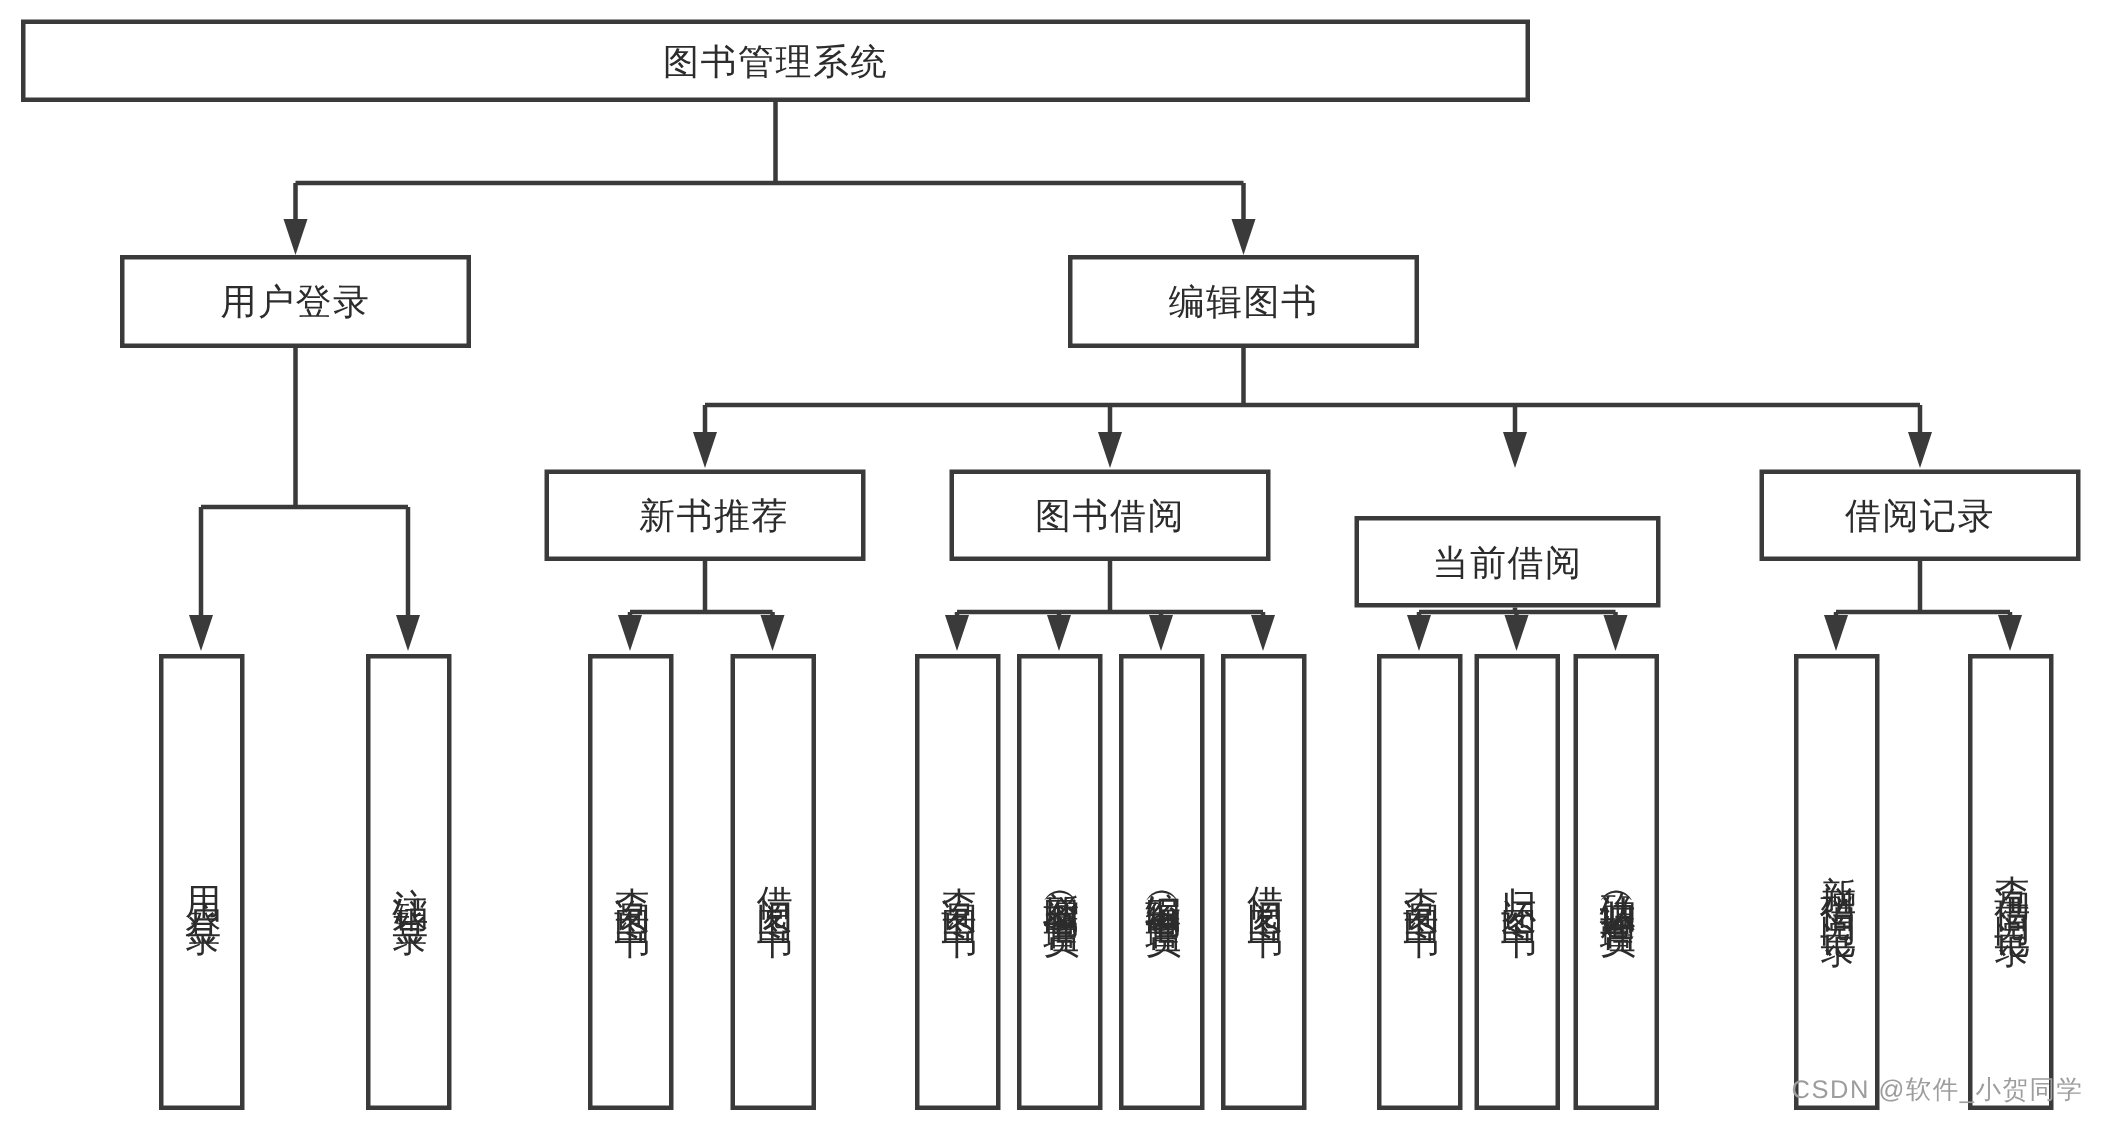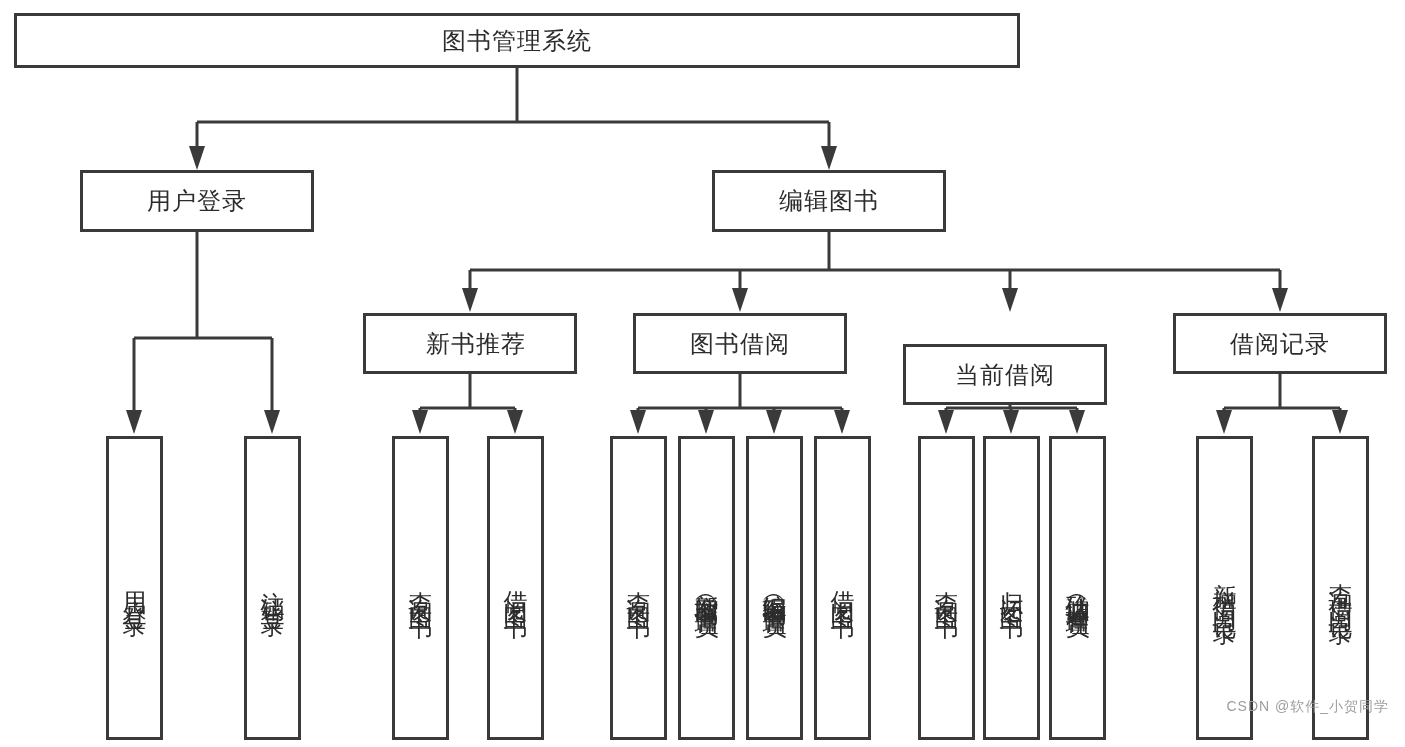--- a/index.html
+++ b/index.html
@@ -67,23 +67,23 @@
   .p6  { left: 746px;  }
   .p7  { left: 814px;  }
   .p8  { left: 918px;  }
   .p9  { left: 983px;  }
   .p10 { left: 1049px; }
   .p11 { left: 1196px; }
   .p12 { left: 1312px; }
   .watermark {
     position: absolute;
     right: 16px;
-    top: 698px;
+    top: 715px;
     z-index: 2;
-    font-size: 14px;
+    font-size: 17px;
     color: #9d9d9d;
     letter-spacing: 1px;
     white-space: nowrap;
     margin-left: 36px;
   }
 </style>
 </head>
 <body>
 
 <div class="canvas">

